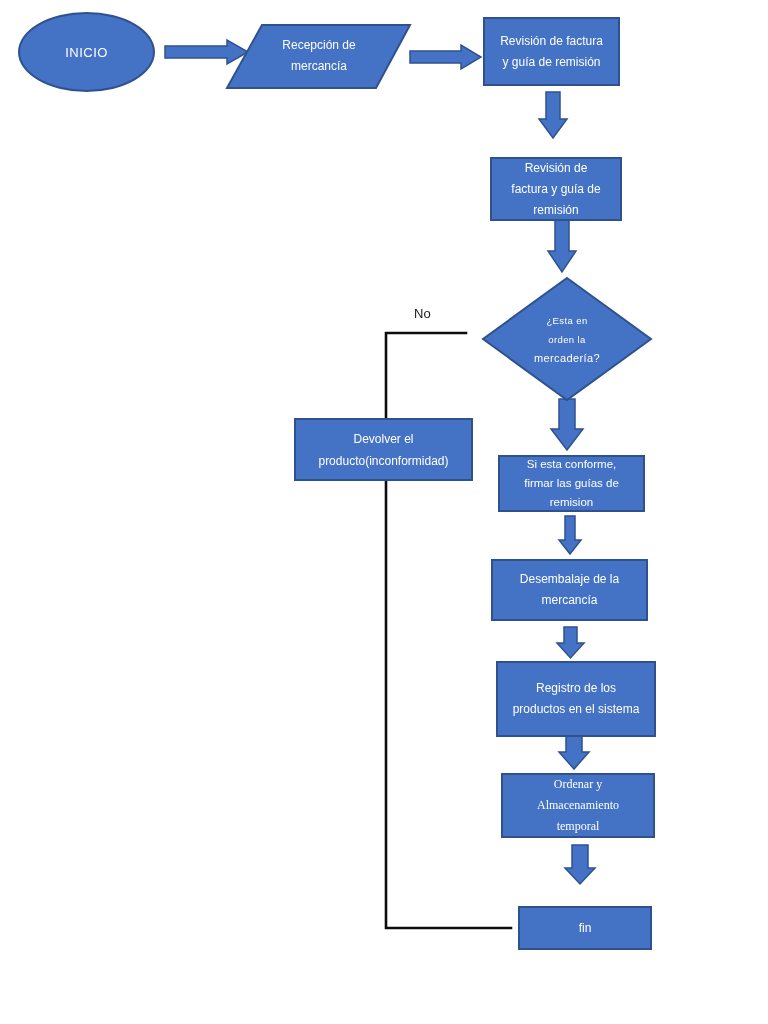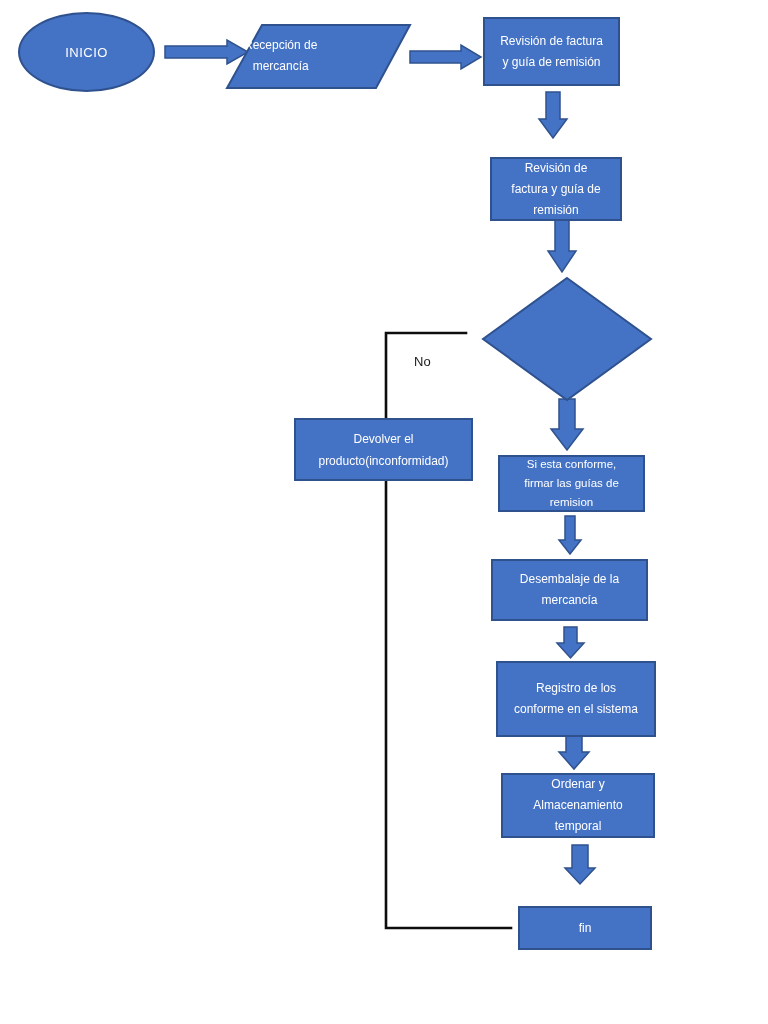--- a/index.html
+++ b/index.html
@@ -21,28 +21,28 @@
   }
   .rect{
     background:var(--shape-fill);border:2px solid var(--shape-border);
     font-size:12px;line-height:20px;
   }
   .ellipse{
     background:var(--shape-fill);border:2px solid var(--shape-border);border-radius:50%;
     font-size:13px;letter-spacing:.5px;
   }
   .txt-overlay{
-    position:absolute;z-index:3;display:flex;align-items:center;justify-content:flex-start;
+    position:absolute;z-index:3;display:flex;align-items:center;justify-content:center;
     text-align:center;color:var(--node-text);pointer-events:none;
   }
   .lines span{display:block;}
   .decision-txt{font-size:9.5px;line-height:19px;letter-spacing:.4px;}
   .decision-txt .lines span:last-child{font-size:11px;}
   .no-label{
-    position:absolute;z-index:2;color:var(--label-text);font-size:13px;margin-top:48px;
+    position:absolute;z-index:2;color:var(--label-text);font-size:13px;
   }
   .small-line{line-height:19px;}
 </style>
 </head>
 <body>
 
 <div class="canvas">
 
   <svg class="overlay-svg" viewBox="0 0 768 1024" xmlns="http://www.w3.org/2000/svg">
 
@@ -82,20 +82,27 @@
   </div>
 
   <div class="node rect" style="left:490px;top:146px;width:132px;height:64px;line-height:21px;margin-top:11px;">
     <div class="lines">
       <span>Revisión de</span>
       <span>factura y guía de</span>
       <span>remisión</span>
     </div>
   </div>
 
+  <div class="txt-overlay decision-txt" style="left:502px;top:310px;width:130px;height:58px;">
+    <div class="lines">
+      <span>¿Esta en</span>
+      <span>orden la</span>
+      <span>mercadería?</span>
+    </div>
+  </div>
 
   <div class="no-label" style="left:414px;top:306px;">
     <span>No</span>
   </div>
 
   <div class="node rect small-line" style="left:498px;top:455px;width:147px;height:57px;font-size:11.5px;">
     <div class="lines">
       <span>Si esta conforme,</span>
       <span>firmar las guías de</span>
       <span>remision</span>
@@ -112,25 +119,25 @@
   <div class="node rect" style="left:491px;top:559px;width:157px;height:62px;line-height:21px;">
     <div class="lines">
       <span>Desembalaje de la</span>
       <span>mercancía</span>
     </div>
   </div>
 
   <div class="node rect" style="left:496px;top:661px;width:160px;height:76px;line-height:21px;">
     <div class="lines">
       <span>Registro de los</span>
-      <span>conforme en el sistema</span>
+      <span>productos en el sistema</span>
     </div>
   </div>
 
-  <div class="node rect" style="left:501px;top:773px;width:154px;height:65px;line-height:21px;">
+  <div class="node rect" style="left:501px;top:773px;width:154px;height:65px;line-height:21px;font-family:Liberation Serif, serif;">
     <div class="lines">
       <span>Ordenar y</span>
       <span>Almacenamiento</span>
       <span>temporal</span>
     </div>
   </div>
 
   <div class="node rect" style="left:518px;top:906px;width:134px;height:44px;">
     <span>fin</span>
   </div>

